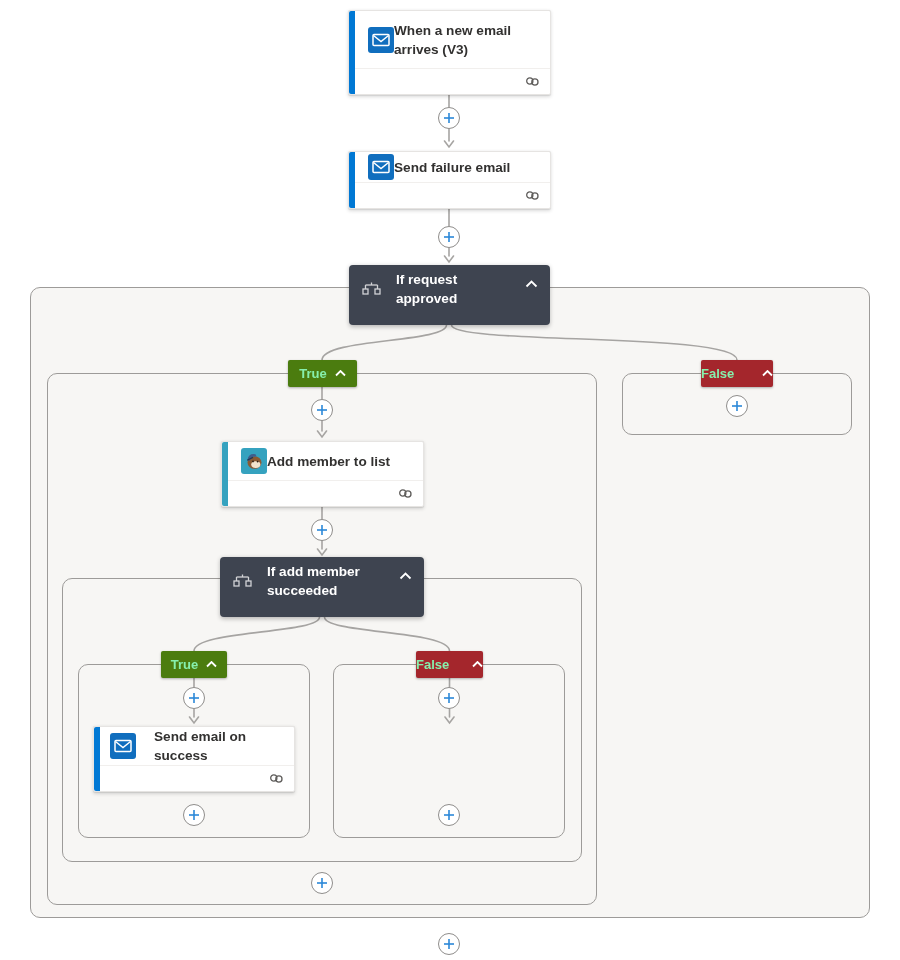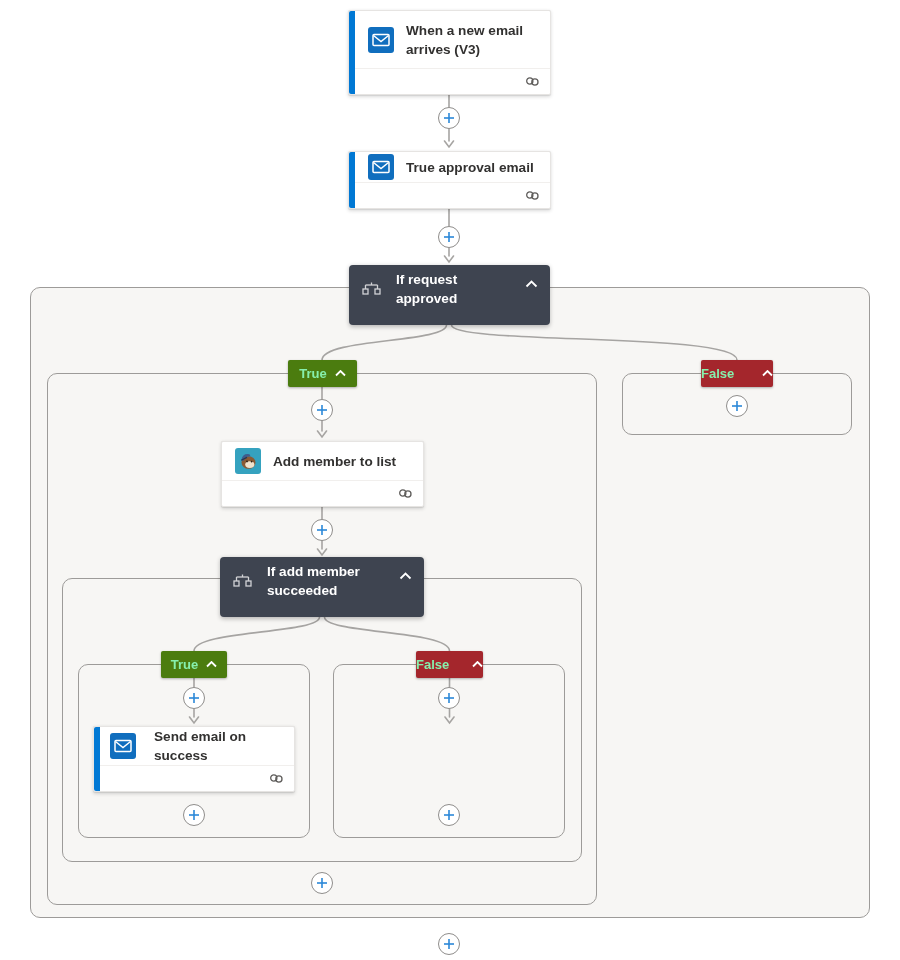--- a/index.html
+++ b/index.html
@@ -12,21 +12,21 @@
   
   .connectors{position:absolute;left:0;top:0;pointer-events:none;}
 
   
   .card{position:absolute;display:flex;background:#fff;border:1px solid #e6e4e2;border-radius:2px;
         box-shadow:0 1.4px 3.8px rgba(0,0,0,.14),0 .3px .9px rgba(0,0,0,.08);box-sizing:border-box;cursor:pointer;}
   .card-accent{width:6px;flex:none;border-radius:2px 0 0 2px;}
   .accent-outlook{background:var(--accent-outlook,#0078d4);}
   .accent-mailchimp{background:var(--accent-mailchimp,#35a2bf);}
   .card-body{flex:1;display:flex;flex-direction:column;min-width:0;}
-  .card-header{flex:1;display:flex;align-items:center;gap:12px;padding:0 8px 0 13px;}
+  .card-header{flex:1;display:flex;align-items:center;padding:0 8px 0 13px;}
   .app-icon{width:26px;height:26px;flex:none;display:block;}
   .card-title{font-size:13.6px;font-weight:700;color:#323130;line-height:19px;}
   .card-footer{height:25px;flex:none;border-top:1px solid #f1efed;display:flex;align-items:center;
                justify-content:flex-end;padding-right:10px;}
 
   
   .cond-card{position:absolute;display:flex;align-items:center;background:var(--condition-gray,#3e4450);
              border-radius:4px;box-shadow:0 1.6px 4px rgba(0,0,0,.25);color:#fff;box-sizing:border-box;
              cursor:pointer;padding:0 34px 12px 13px;}
   .cond-icon{flex:none;margin-right:15px;display:block;}
@@ -113,21 +113,21 @@
 
   <div class="card" style="left:348px;top:151px;width:203px;height:58px;">
     <div class="card-accent accent-outlook"></div>
     <div class="card-body">
       <div class="card-header">
         <svg class="app-icon" viewBox="0 0 26 26">
           <rect width="26" height="26" rx="3" fill="var(--icon-outlook-bg,#106ebe)"></rect>
           <rect x="5" y="7.5" width="16" height="11" rx="1" fill="none" stroke="#fff" stroke-width="1.5"></rect>
           <path d="M5.5 8.5 L13 14.5 L20.5 8.5" fill="none" stroke="#fff" stroke-width="1.5"></path>
         </svg>
-        <span class="card-title">True approval email</span>
+        <span class="card-title">Send failure email</span>
       </div>
       <div class="card-footer">
         <svg width="15" height="13" viewBox="0 0 15 13">
           <circle cx="4.8" cy="6" r="3.1" fill="none" stroke="#5f5d5b" stroke-width="1.3"></circle>
           <circle cx="9.9" cy="7" r="3.1" fill="none" stroke="#5f5d5b" stroke-width="1.3"></circle>
         </svg>
       </div>
     </div>
   </div>
 
@@ -156,21 +156,21 @@
       <path d="M1 5.5 L5.5 1 L10 5.5" fill="none" stroke="#fff" stroke-width="1.8"></path>
     </svg>
   </button>
   <button class="badge badge-false" style="left:701px;top:360px;width:72px;">
     <span>False</span>
     <svg width="11" height="7" viewBox="0 0 11 7">
       <path d="M1 5.5 L5.5 1 L10 5.5" fill="none" stroke="#fff" stroke-width="1.8"></path>
     </svg>
   </button>
 
-  <div class="card" style="left:221px;top:441px;width:203px;height:66px;flex-direction:column;">
+  <div class="card" style="left:221px;top:441px;width:203px;height:66px;">
     <div class="card-accent accent-mailchimp"></div>
     <div class="card-body">
       <div class="card-header">
         <svg class="app-icon" viewBox="0 0 26 26">
           <rect width="26" height="26" rx="3" fill="var(--accent-mailchimp,#35a2bf)"></rect>
           <ellipse cx="13.5" cy="14.5" rx="7" ry="6.3" fill="#8a5a34"></ellipse>
           <ellipse cx="14.8" cy="16.6" rx="4.6" ry="3.4" fill="#f2e3cd"></ellipse>
           <path d="M6.5 12 Q7.5 5 14.5 6.2 L15.6 8.6 Q10 8 8.6 13 Z" fill="#3f5d8c"></path>
           <path d="M6.2 12.2 L12 9.4" stroke="#26364f" stroke-width="1.2" fill="none"></path>
           <circle cx="12" cy="13.4" r="0.9" fill="#2b1d12"></circle>

